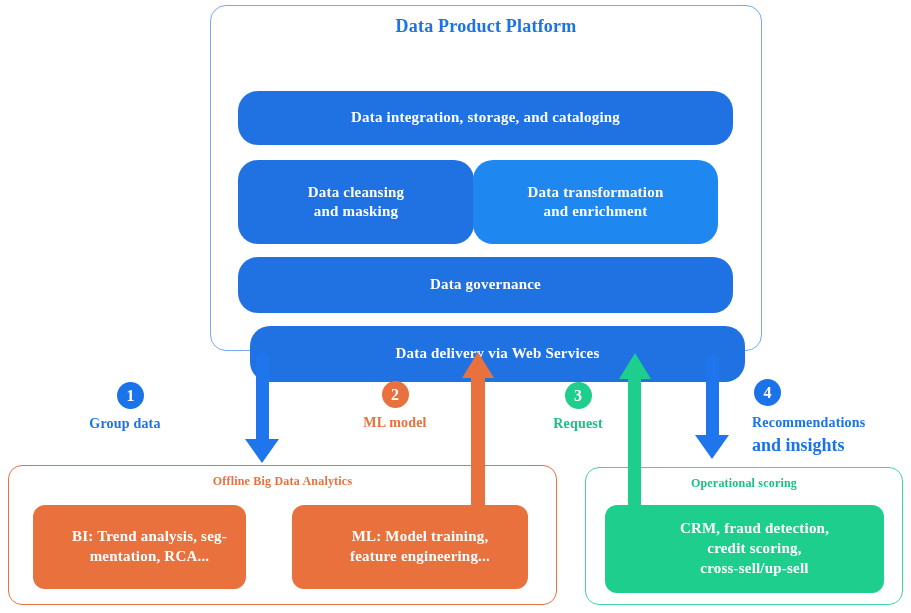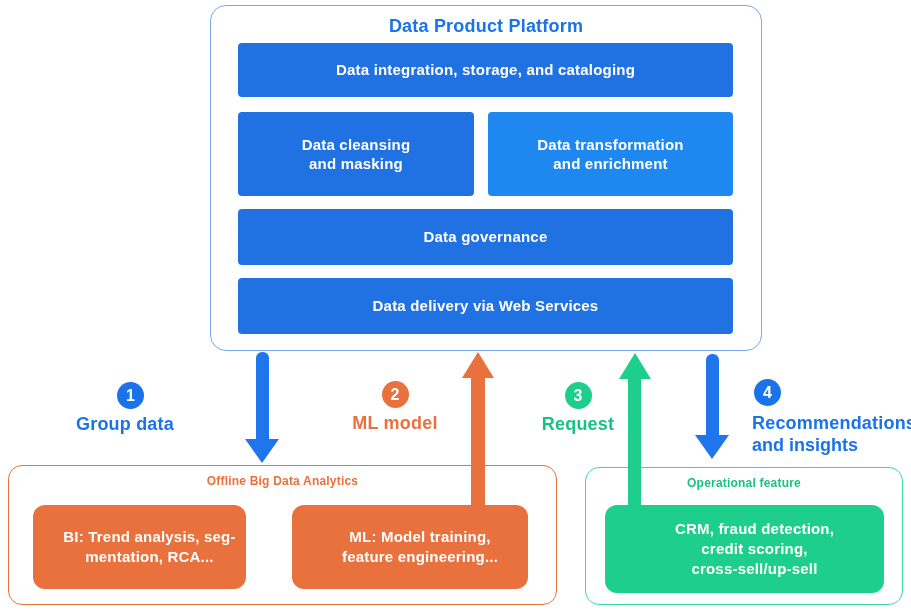--- a/index.html
+++ b/index.html
@@ -7,20 +7,21 @@
     background: #ffffff;
     font-family: "Liberation Sans", sans-serif;
     -webkit-font-smoothing: antialiased;
   }
   #stage {
     position: relative;
     width: 911px;
     height: 613px;
     background: #ffffff;
     overflow: hidden;
+    font-family: Liberation Serif, serif;
   }
 
   
   .platform {
     position: absolute;
     left: 210px; top: 5px;
     width: 552px; height: 346px;
     border: 1.5px solid var(--platform_border);
     border-radius: 16px;
     background: #ffffff;
@@ -29,39 +30,40 @@
     position: absolute;
     left: 0; top: 10px; width: 100%;
     text-align: center;
     font-size: 18px;
     font-weight: 700;
     color: var(--accent_blue);
     letter-spacing: .2px;
   }
   .pbox {
     position: absolute;
-    border-radius: 4px;
+    border-radius: 20px;
     background: var(--box_blue);
     color: #ffffff;
     font-size: 15px;
     font-weight: 700;
     display: flex;
     align-items: center;
     justify-content: center;
     text-align: center;
     white-space: pre-line;
     line-height: 1.3;
     letter-spacing: .2px;
+    margin-top: 48px;
   }
   .pbox.light { background: var(--box_blue_light); }
   .pbox-integration { left: 27px; top: 37px;  width: 495px; height: 54px; }
   .pbox-cleansing   { left: 27px; top: 106px; width: 236px; height: 84px; }
-  .pbox-transform   { left: 277px; top: 106px; width: 245px; height: 84px; }
+  .pbox-transform   { left: 262px; top: 106px; width: 245px; height: 84px; }
   .pbox-governance  { left: 27px; top: 203px; width: 495px; height: 56px; text-align: right; }
-  .pbox-delivery    { left: 27px; top: 272px; width: 495px; height: 56px; }
+  .pbox-delivery    { left: 39px; top: 272px; width: 495px; height: 56px; }
 
   
   .shaft { position: absolute; }
   .head  { position: absolute; width: 0; height: 0; }
 
   .shaft-blue   { background: var(--arrow_blue); }
   .shaft-orange { background: var(--orange); }
   .shaft-green  { background: var(--green); }
 
   
@@ -81,21 +83,21 @@
   .flow { position: absolute; text-align: center; }
   .flow-circle {
     width: 27px; height: 27px;
     border-radius: 50%;
     margin: 0 auto 4px auto;
     color: #ffffff;
     font-size: 16px;
     font-weight: 700;
     display: flex; align-items: center; justify-content: center;
   }
-  .flow-label { font-size: 18px; font-weight: 700; line-height: 22px; letter-spacing: .2px; }
+  .flow-label { font-size: 14px; font-weight: 700; line-height: 22px; letter-spacing: .2px; }
   .flow-sublabel { font-size: 18px; font-weight: 400; line-height: 22px; }
   .flow1 { left: 6px;  top: 382px; width: 238px; color: var(--accent_blue); }
   .flow1 .flow-circle { background: var(--accent_blue); margin-left: 111px; }
   .flow2 { left: 325px; top: 381px; width: 140px; color: var(--orange); }
   .flow2 .flow-circle { background: var(--orange); }
   .flow3 { left: 508px; top: 382px; width: 140px; color: var(--green_text); }
   .flow3 .flow-circle { background: var(--green); }
   .flow4 { left: 752px; top: 379px; width: 159px; color: var(--accent_blue); text-align: left; }
   .flow4 .flow-circle { background: var(--accent_blue); margin: 0 0 6px 2px; }
   .flow4 .flow-sublabel { font-weight: 700; }
@@ -155,21 +157,21 @@
 
   <div class="panel panel-analytics">
     <div class="panel-title">Offline Big Data Analytics</div>
   </div>
   <div class="bbox bbox-bi">BI: Trend analysis, seg-
 mentation, RCA...</div>
   <div class="bbox bbox-ml">ML: Model training,
 feature engineering...</div>
 
   <div class="panel panel-operational">
-    <div class="panel-title">Operational feature</div>
+    <div class="panel-title">Operational scoring</div>
   </div>
   <div class="bbox bbox-crm">CRM, fraud detection,
 credit scoring,
 cross-sell/up-sell</div>
 
   <div class="shaft shaft-blue a1-shaft"></div>
   <div class="head a1-head"></div>
 
   <div class="head a2-head"></div>
   <div class="shaft shaft-orange a2-shaft"></div>

